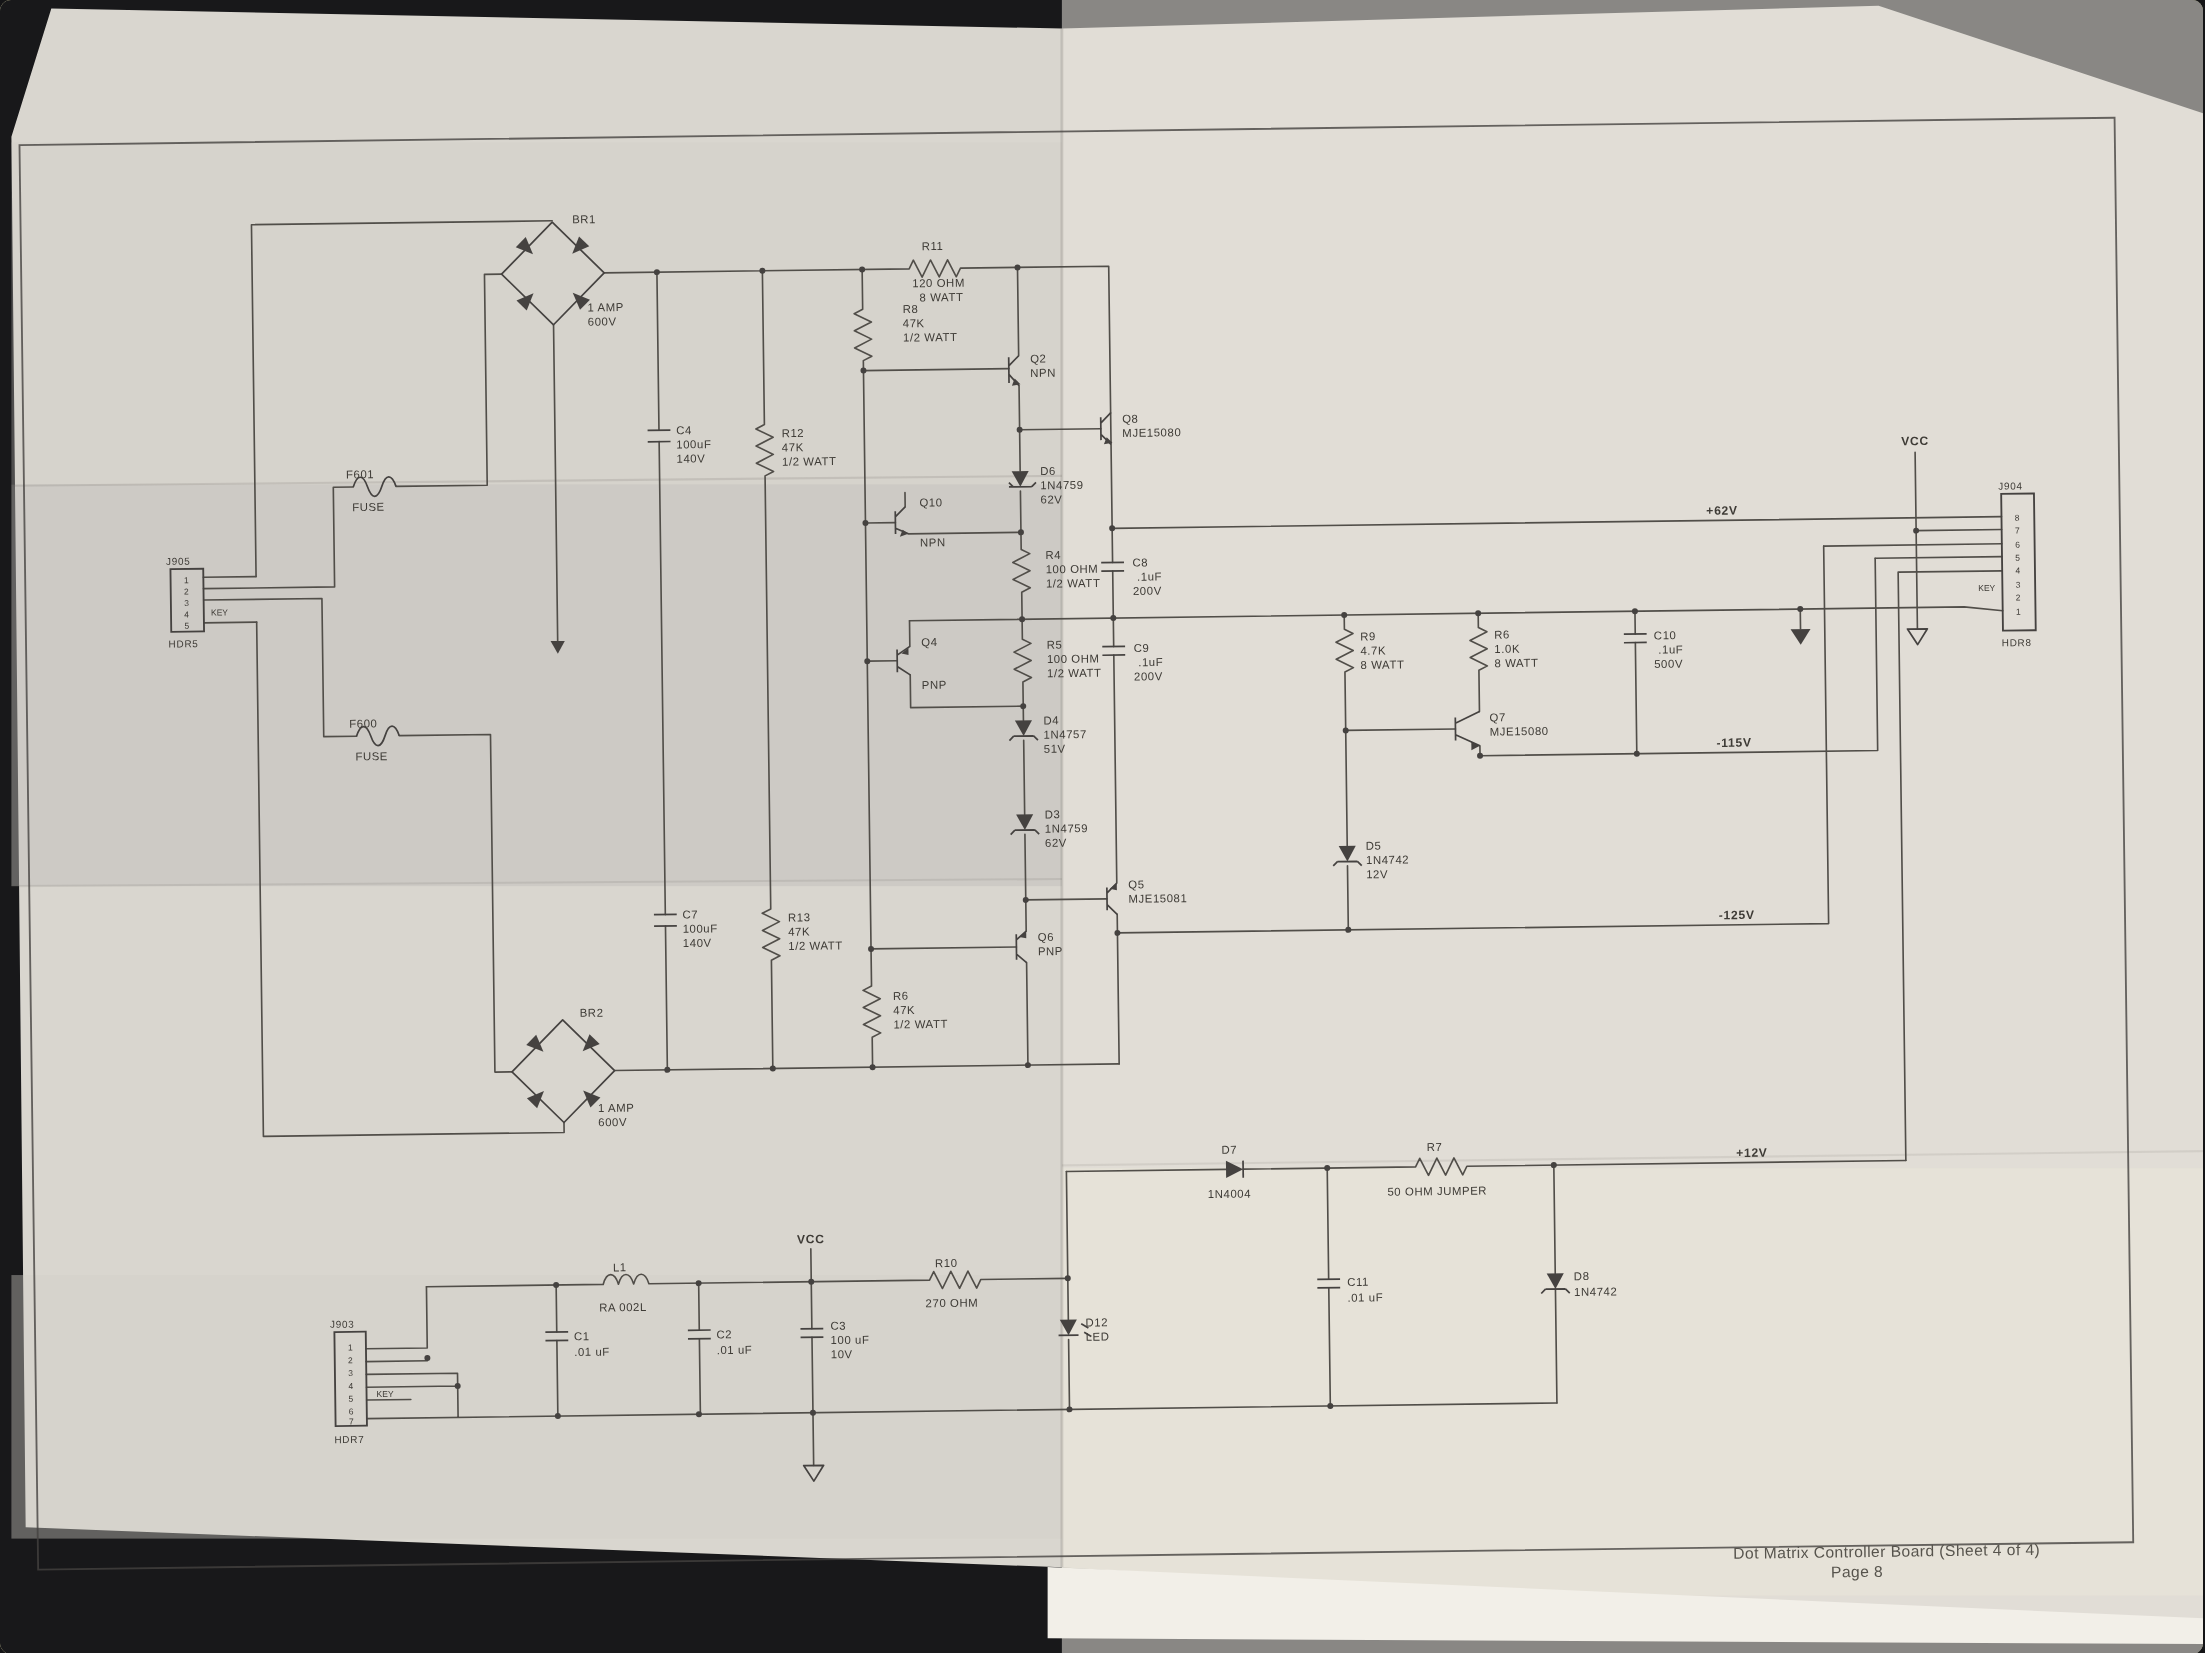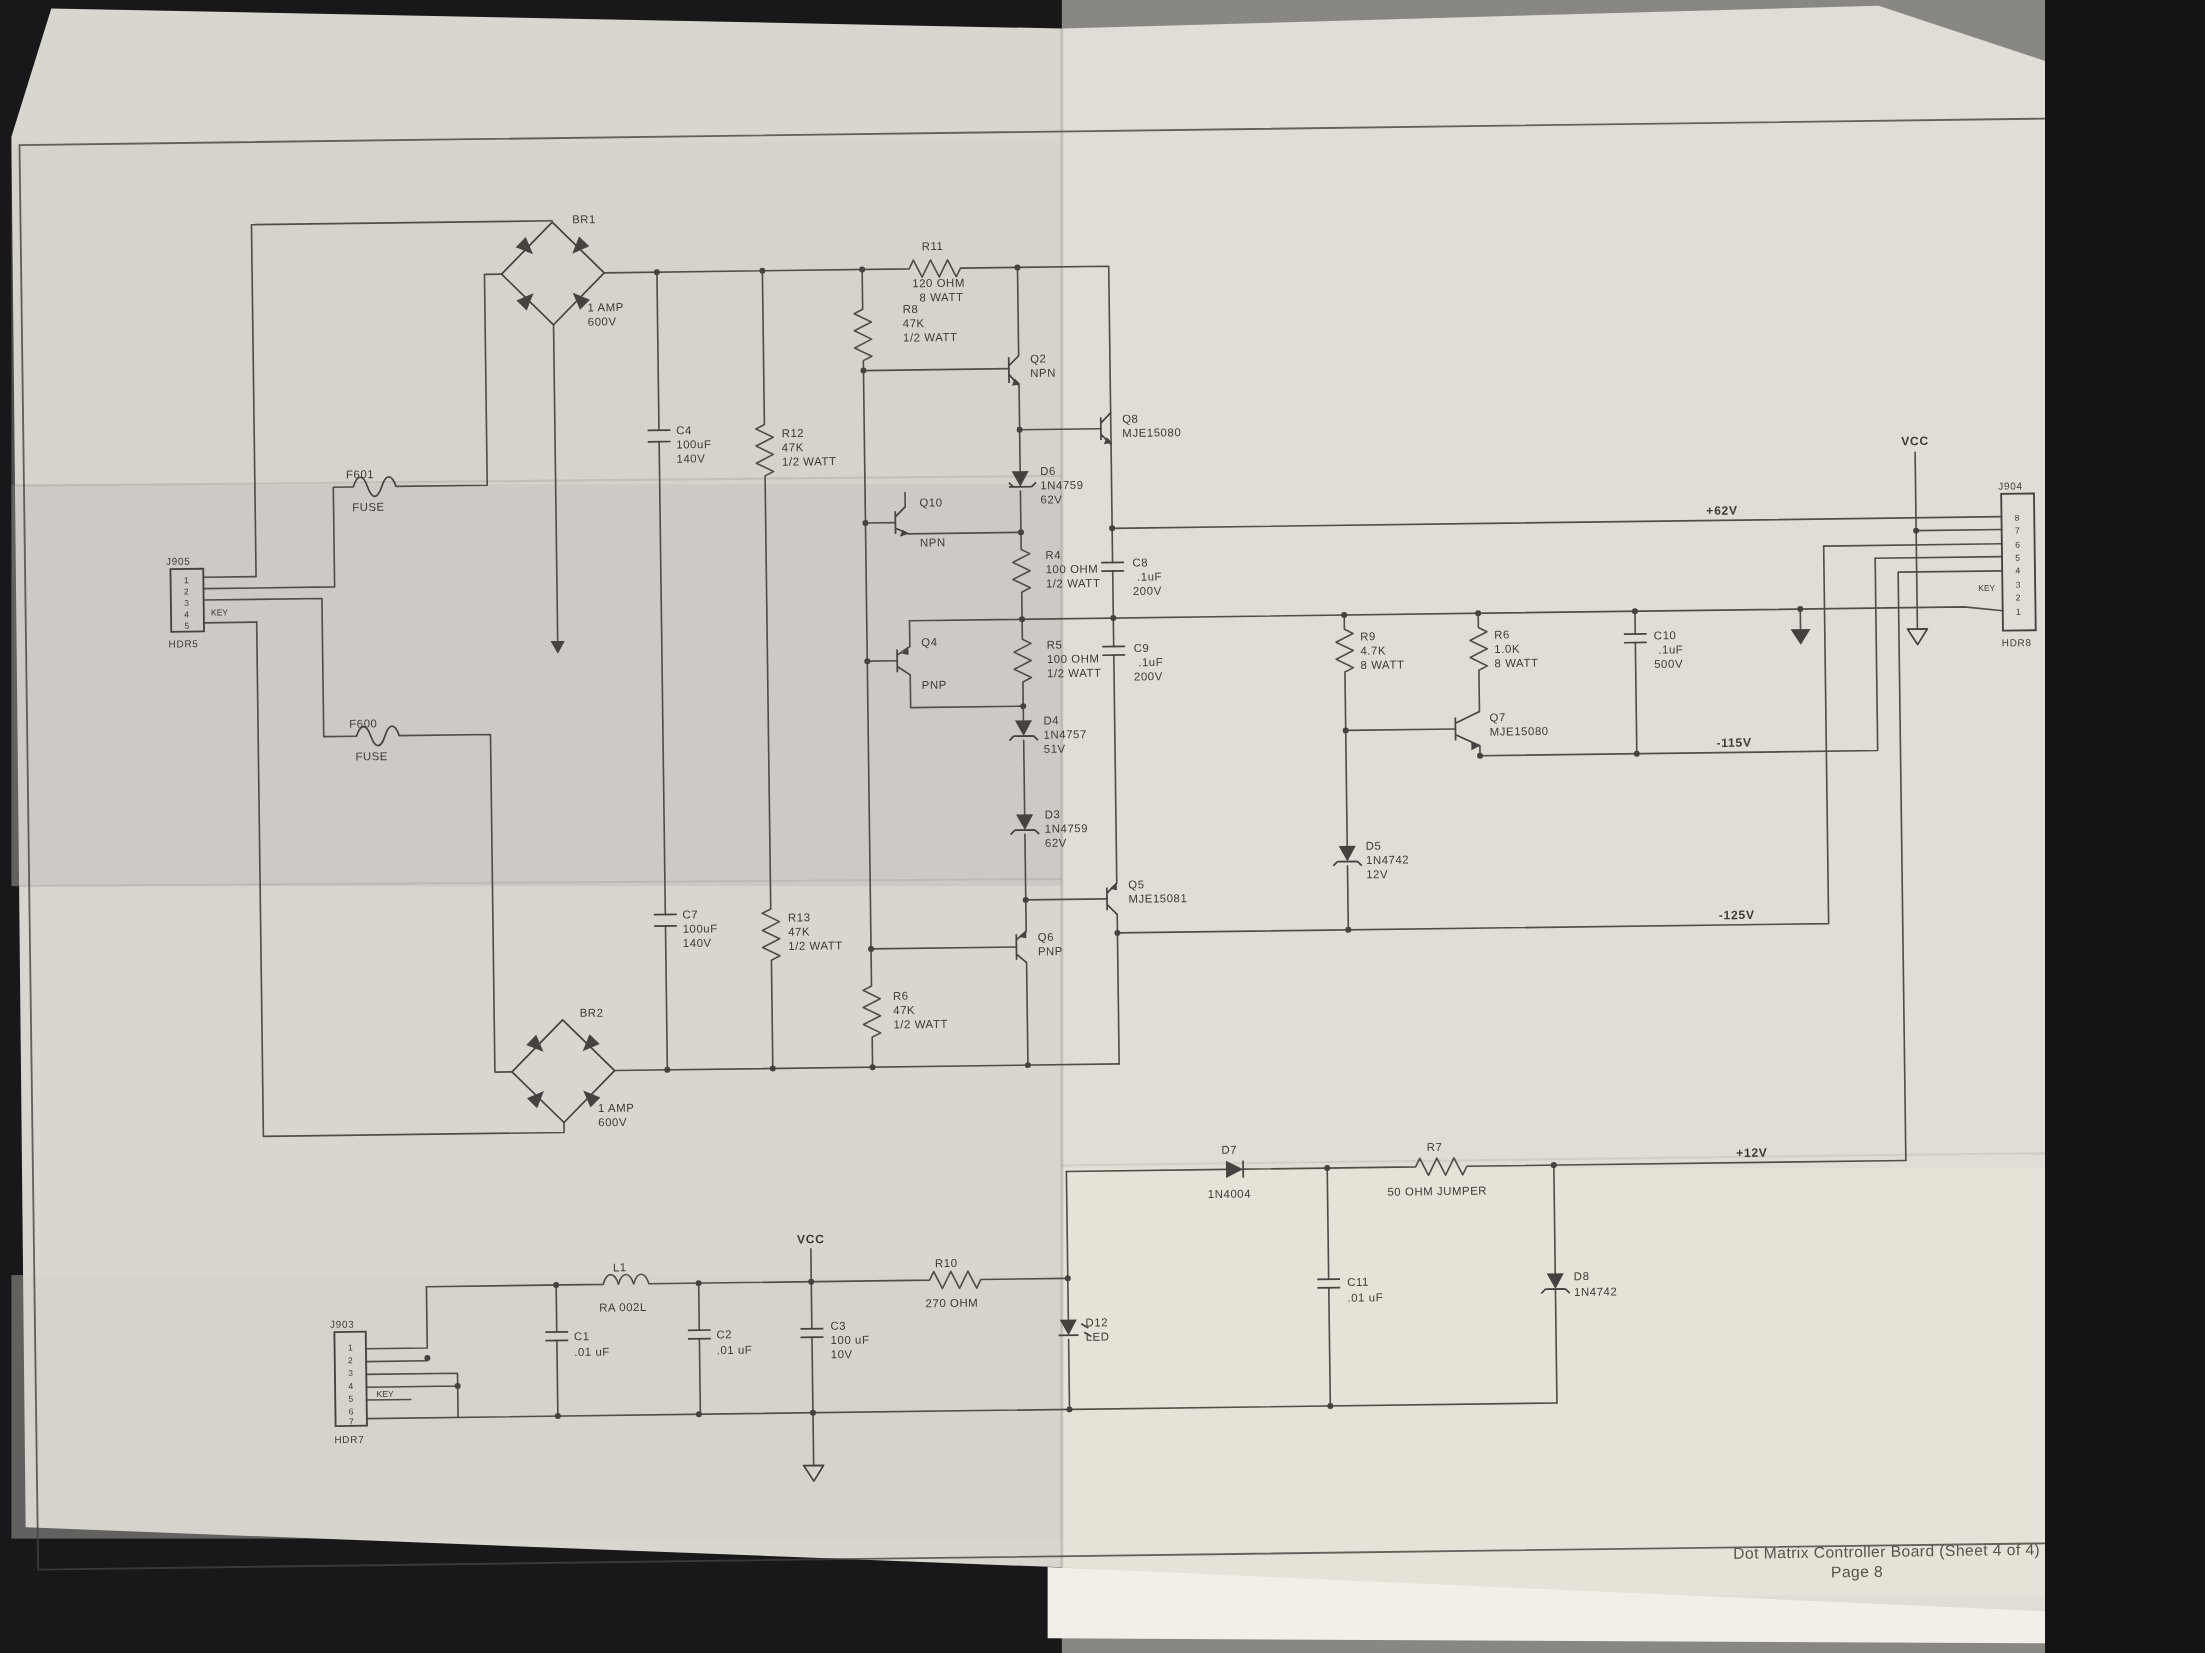--- a/index.html
+++ b/index.html
@@ -1,16 +1,16 @@
 <!DOCTYPE html>
 <html style="font-size:8.8px"><head>
 <meta charset="utf-8">
 <style>
   html,body{margin:0;padding:0;background:#141416;}
-  #stage{position:relative;width:2045px;height:1654px;overflow:hidden;background:#fef9c3;}
+  #stage{position:relative;width:2203px;height:1654px;overflow:hidden;background:#fef9c3;border-radius:11px;}
   svg{display:block;width:2205px;height:1654px;}
   text{font-family:"Liberation Sans","DejaVu Sans",sans-serif;fill:#3e3b36;}
   .lbl{font-size:8px;letter-spacing:.4px;}
   .net{font-size:8.5px;font-weight:bold;letter-spacing:.5px;}
   .pin{font-size:6px;}
   .conn{font-size:7px;letter-spacing:.5px;}
   .ttl{font-size:11px;fill:#57544d;letter-spacing:.3px;}
   .wire{stroke:#514e49;stroke-width:1.15;fill:none;stroke-linecap:round;stroke-linejoin:round;}
   .part{stroke:#454240;stroke-width:1.2;fill:none;stroke-linejoin:round;}
   .fill{fill:#454240;stroke:none;}

